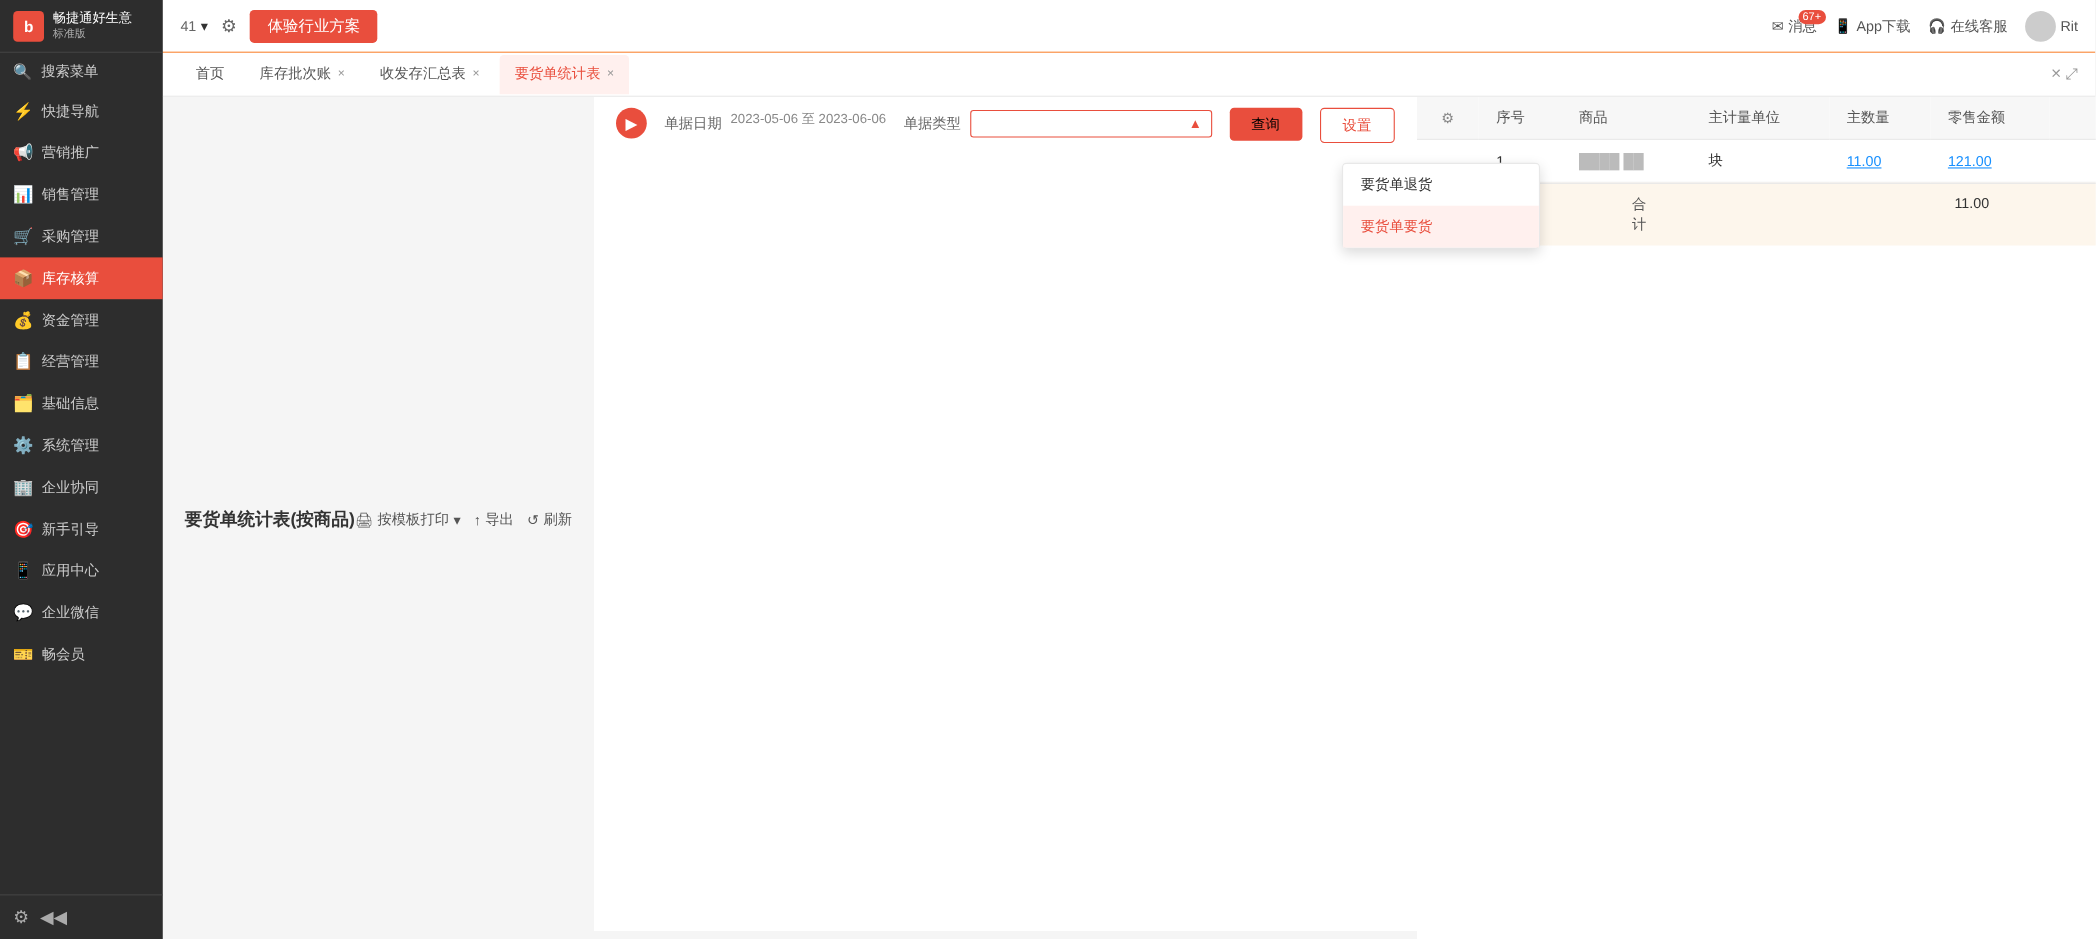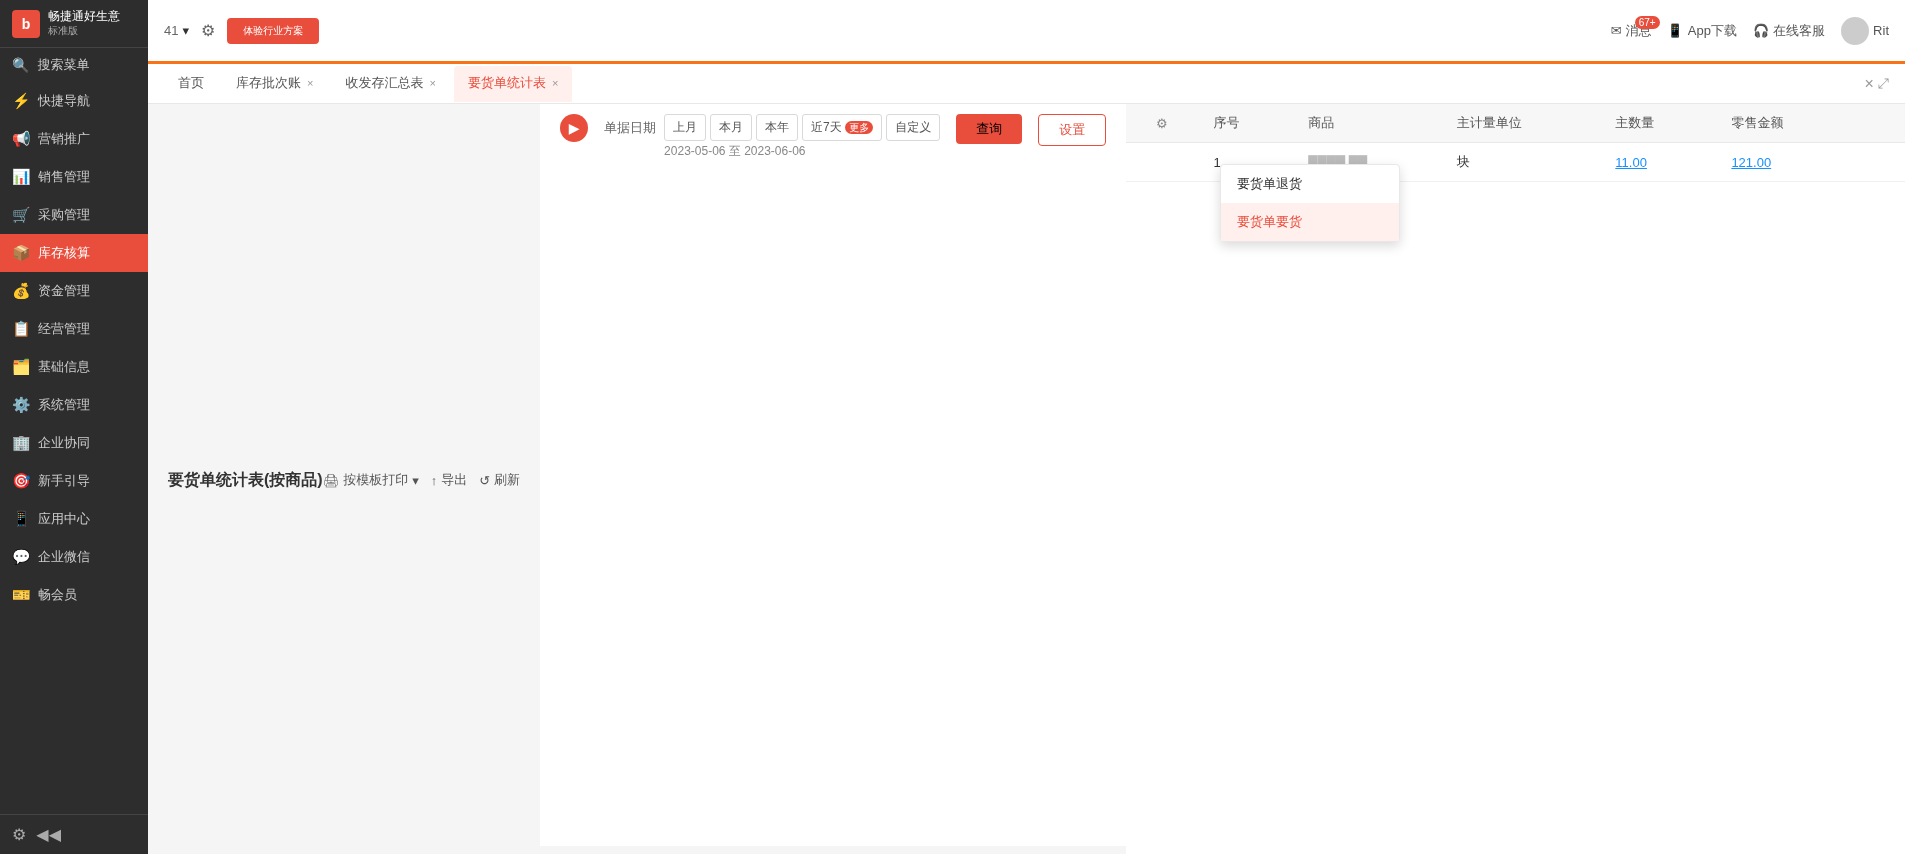--- a/index.html
+++ b/index.html
@@ -76,26 +76,26 @@
     .main {
       flex: 1;
       display: flex;
       flex-direction: column;
       height: 100%;
       overflow: hidden;
     }
 
     
     .topbar {
-      height: 64px;
+      height: 48px;
       background: #fff;
       display: flex;
       align-items: center;
       padding: 0 16px;
-      border-bottom: 3px solid #f97316;
+      border-bottom: 1px solid #f97316;
       justify-content: space-between;
       flex-shrink: 0;
     }
     .topbar-left { display: flex; align-items: center; gap: 12px; }
     .topbar-store {
       display: flex;
       align-items: center;
       gap: 4px;
       font-size: 13px;
       color: #333;
@@ -103,21 +103,21 @@
     }
     .topbar-store-num { color: #666; }
     .topbar-gear { color: #666; cursor: pointer; font-size: 16px; }
     .trial-btn {
       background: #e94e3d;
       color: white;
       border: none;
       padding: 6px 16px;
       border-radius: 4px;
       cursor: pointer;
-      font-size: 10px;
+      font-size: 14px;
     }
     .topbar-right { display: flex; align-items: center; gap: 16px; }
     .topbar-right-item {
       display: flex;
       align-items: center;
       gap: 4px;
       color: #555;
       cursor: pointer;
       font-size: 13px;
       position: relative;
@@ -523,31 +523,31 @@
         </div>
       </div>
     </div>
 
     <div class="filter-bar">
       <button class="filter-expand-btn">▶</button>
 
       <div class="filter-section">
         <span class="filter-label">单据日期</span>
         <div>
-          <div class="date-btns">
-            <button class="date-btn">上月</button>
-            <button class="date-btn">本月</button>
-            <button class="date-btn">本年</button>
-            <button class="date-btn">近7天 <span class="date-badge">更多</span></button>
-            <button class="date-btn">自定义</button>
-          </div>
           <div class="date-range">2023-05-06 至 2023-06-06</div>
         </div>
       </div>
 
+      <div class="filter-type-section">
+        <span class="filter-label">单据类型</span>
+        <div class="filter-type-input">
+          <input type="text" placeholder="" style="min-width: 160px;">
+          <span class="filter-type-chevron">▲</span>
+        </div>
+      </div>
 
 
       <button class="query-btn">查询</button>
       <button class="settings-btn">设置</button>
 
       <div class="dropdown-overlay">
         <div class="dropdown-item">
           <span>要货单退货</span>
         </div>
         <div class="dropdown-item selected">
@@ -581,15 +581,20 @@
               <span class="link-val">11.00</span>
             </td>
             <td>
               <span class="link-val">121.00</span>
             </td>
             <td></td>
           </tr>
         </tbody>
       </table>
 
+      <div class="table-footer">
+        <span class="footer-label">合计</span>
+        <span class="footer-val" style="margin-left:200px;">11.00</span>
+        <span class="footer-val" style="margin-left:80px;">121.00</span>
+      </div>
     </div>
   </div>
 </div>
 
 </body></html>

